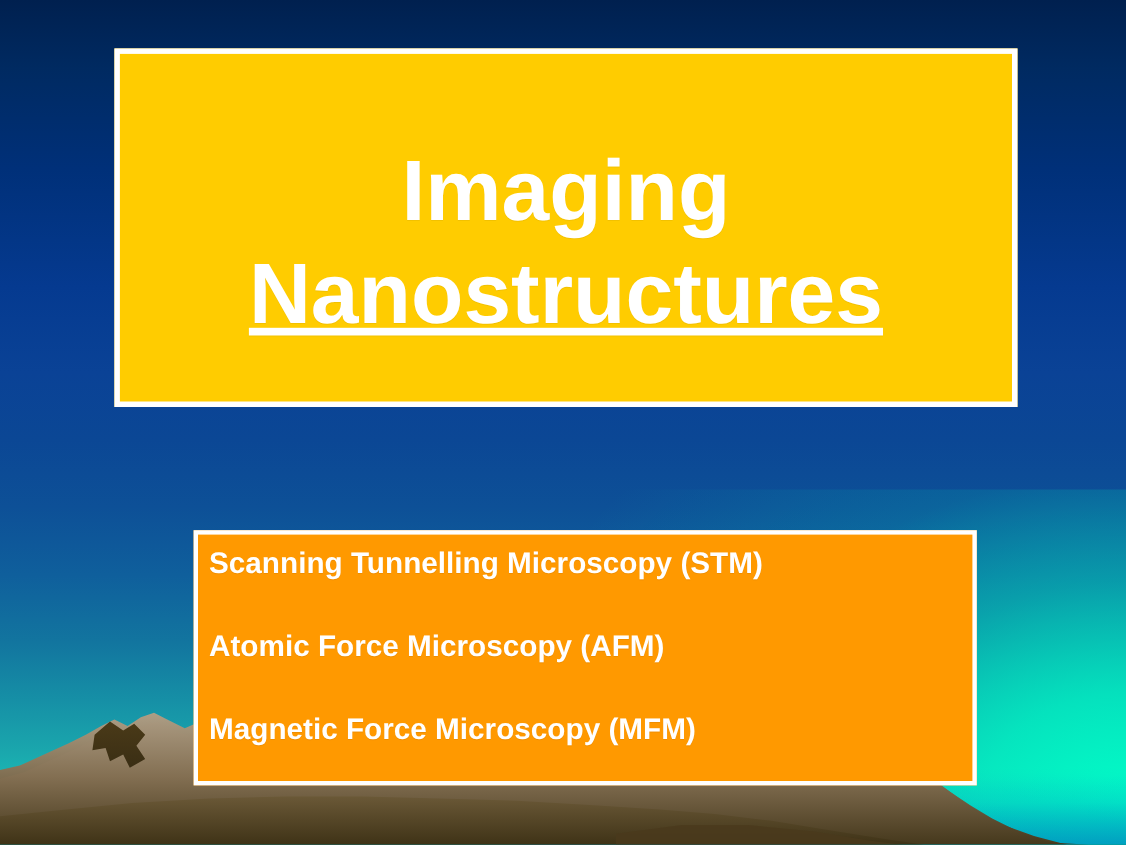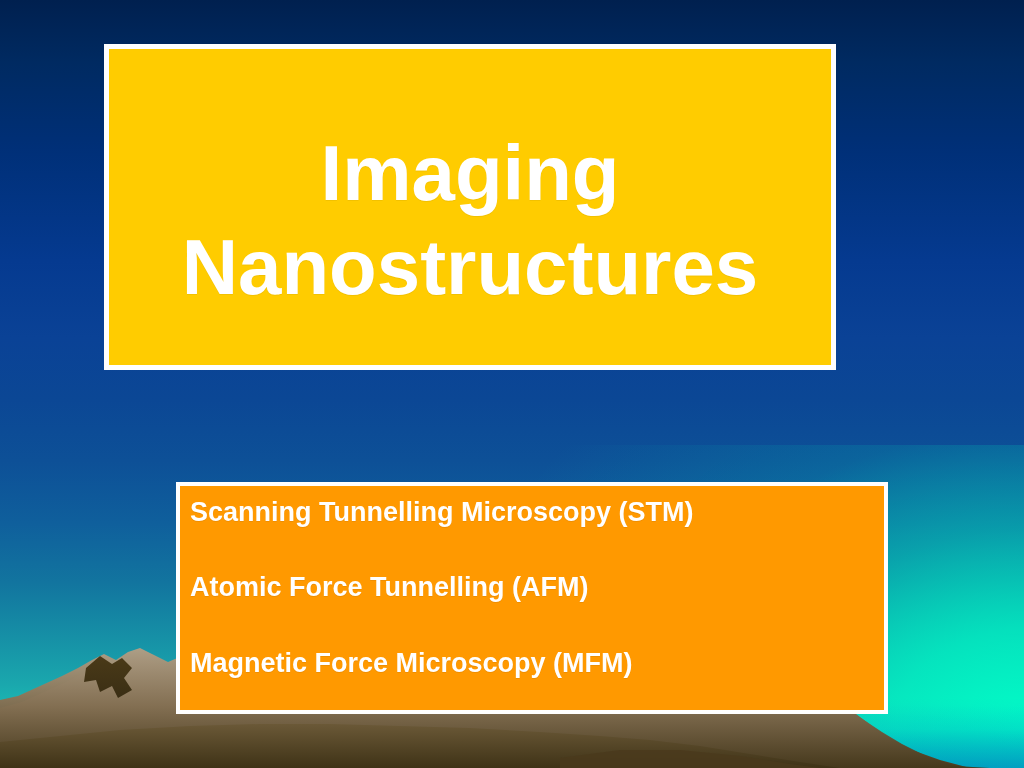--- a/index.html
+++ b/index.html
@@ -78,21 +78,21 @@
     bottom: 0;
     width: 1024px;
     height: 130px;
   }
 
   
   .title-box {
     position: absolute;
     left: 104px;
     top: 44px;
-    width: 732px;
+    width: 821px;
     height: 326px;
     box-sizing: border-box;
     background: #ffcc00;
     border: 5px solid #ffffff;
     display: flex;
     align-items: center;
     justify-content: center;
   }
   .title-text {
     width: 100%;
@@ -101,21 +101,21 @@
     font-weight: bold;
     font-size: 78px;
     line-height: 1.20;
     letter-spacing: 0px;
     padding: 0 16px 0 16px;
     box-sizing: border-box;
     transform: translateY(14px);
     text-shadow: 0 1px 0 rgba(190,150,0,0.20);
   }
   .title-line-1 { display: block; }
-  .title-line-2 { display: block; }
+  .title-line-2 { display: block; text-decoration: underline; }
 
   
   .subtitle-box {
     position: absolute;
     left: 176px;
     top: 482px;
     width: 712px;
     height: 232px;
     box-sizing: border-box;
     background: #ff9900;
@@ -212,17 +212,17 @@
 
   <div class="title-box">
     <div class="title-text">
       <span class="title-line-1">Imaging</span>
       <span class="title-line-2">Nanostructures</span>
     </div>
   </div>
 
   <div class="subtitle-box">
     <div class="subtitle-line">Scanning Tunnelling Microscopy (STM)</div>
-    <div class="subtitle-line">Atomic Force Tunnelling (AFM)</div>
+    <div class="subtitle-line">Atomic Force Microscopy (AFM)</div>
     <div class="subtitle-line">Magnetic Force Microscopy (MFM)</div>
   </div>
 
 </div>
 
 </body></html>

